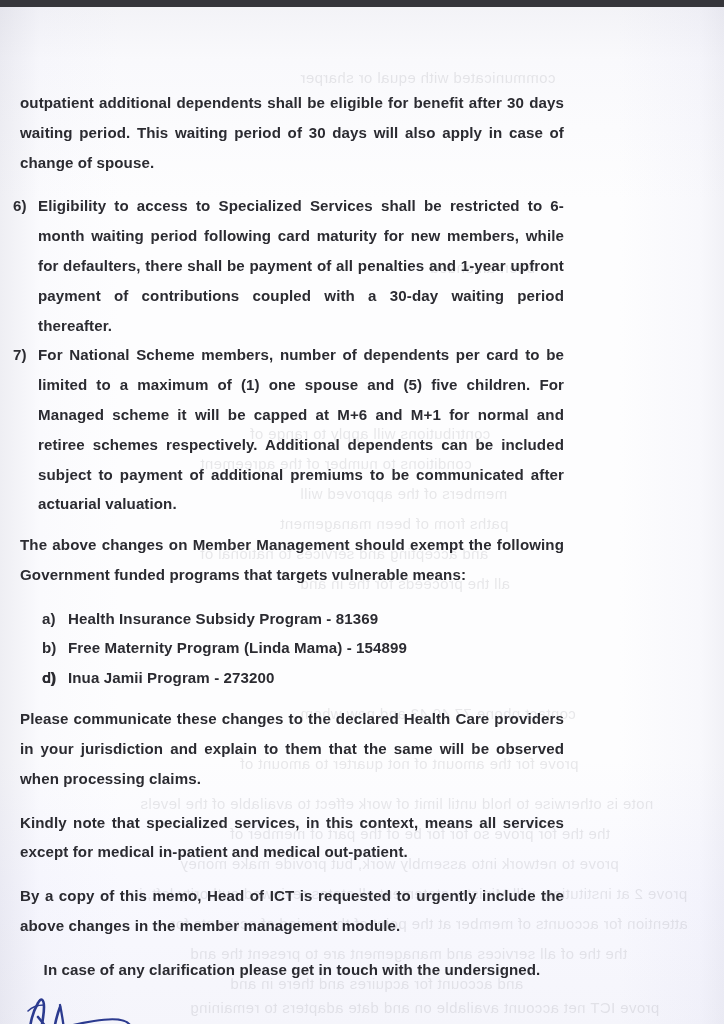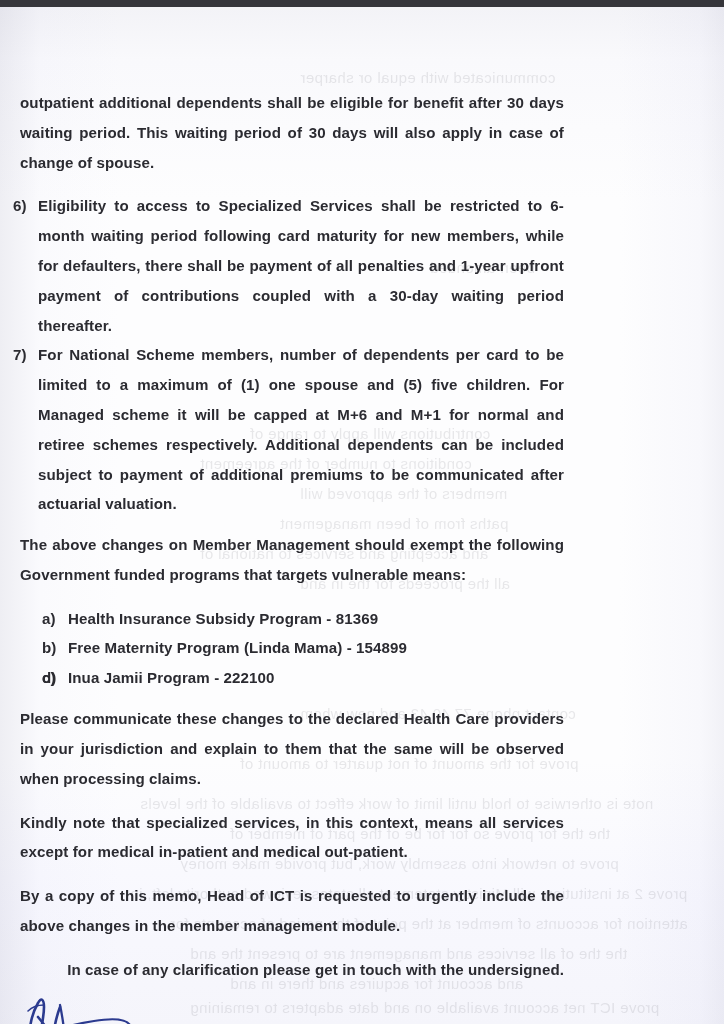--- a/index.html
+++ b/index.html
@@ -67,21 +67,21 @@
     margin: 0 0 14px 0;
     padding: 0 36px 0 20px;
     font-size: 15.1px;
     line-height: 29.8px;
     color: #2b2b31;
     text-align: justify;
     text-justify: inter-word;
     letter-spacing: 0.1px;
     font-weight: 600;
   }
-  .para.last-left { text-align: right; }
+  .para.last-left { text-align: center; }
 
   .num-item {
     position: relative;
     margin: 0;
     padding: 0 36px 0 38px;
     font-size: 15.1px;
     line-height: 29.8px;
     color: #2b2b31;
     text-align: justify;
     letter-spacing: 0.1px;
@@ -196,21 +196,21 @@
         </li>
         <li>
           <span class="marker">b)</span>
           <span>Free Maternity Program (Linda Mama) - 154899</span>
         </li>
         <li>
           <span class="marker">c)</span>
         </li>
         <li>
           <span class="marker">d)</span>
-          <span>Inua Jamii Program - 222100</span>
+          <span>Inua Jamii Program - 273200</span>
         </li>
       </ul>
 
       <p class="para">Please communicate these changes to the declared Health Care providers in your jurisdiction and explain to them that the same will be observed when processing claims.</p>
 
       <p class="para">Kindly note that specialized services, in this context, means all services except for medical in-patient and medical out-patient.</p>
 
       <p class="para">By a copy of this memo, Head of ICT is requested to urgently include the above changes in the member management module.</p>
 
       <p class="para last-left" style="margin-bottom:4px;">In case of any clarification please get in touch with the undersigned.</p>

